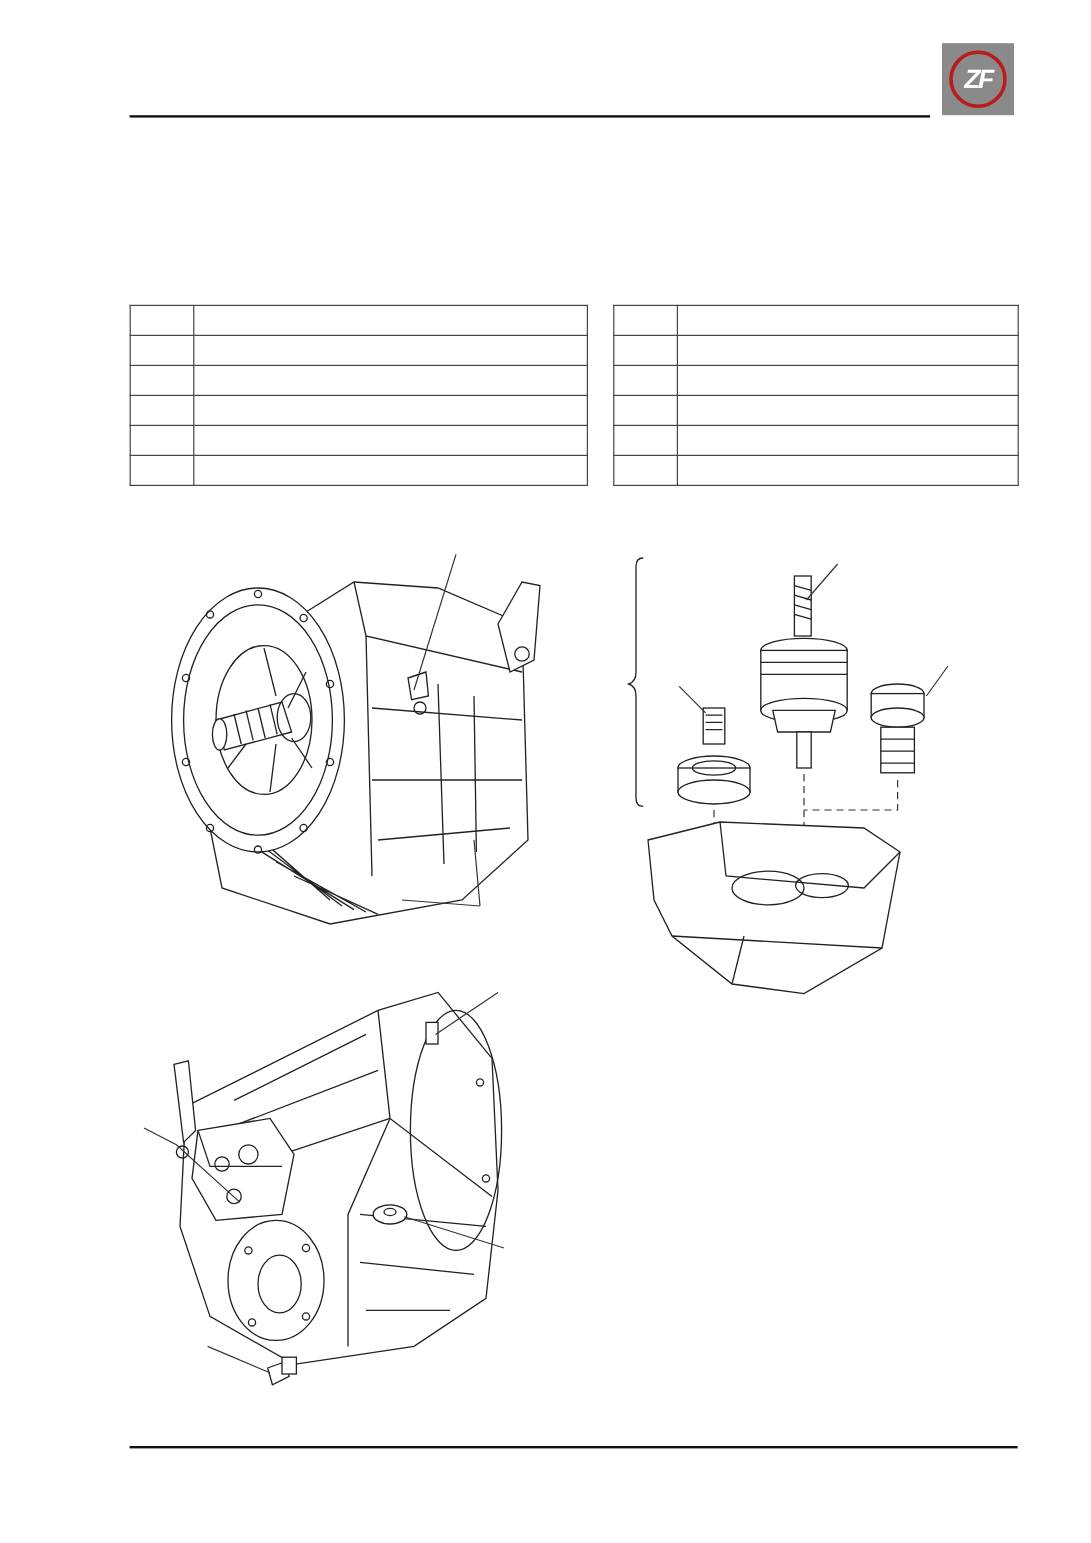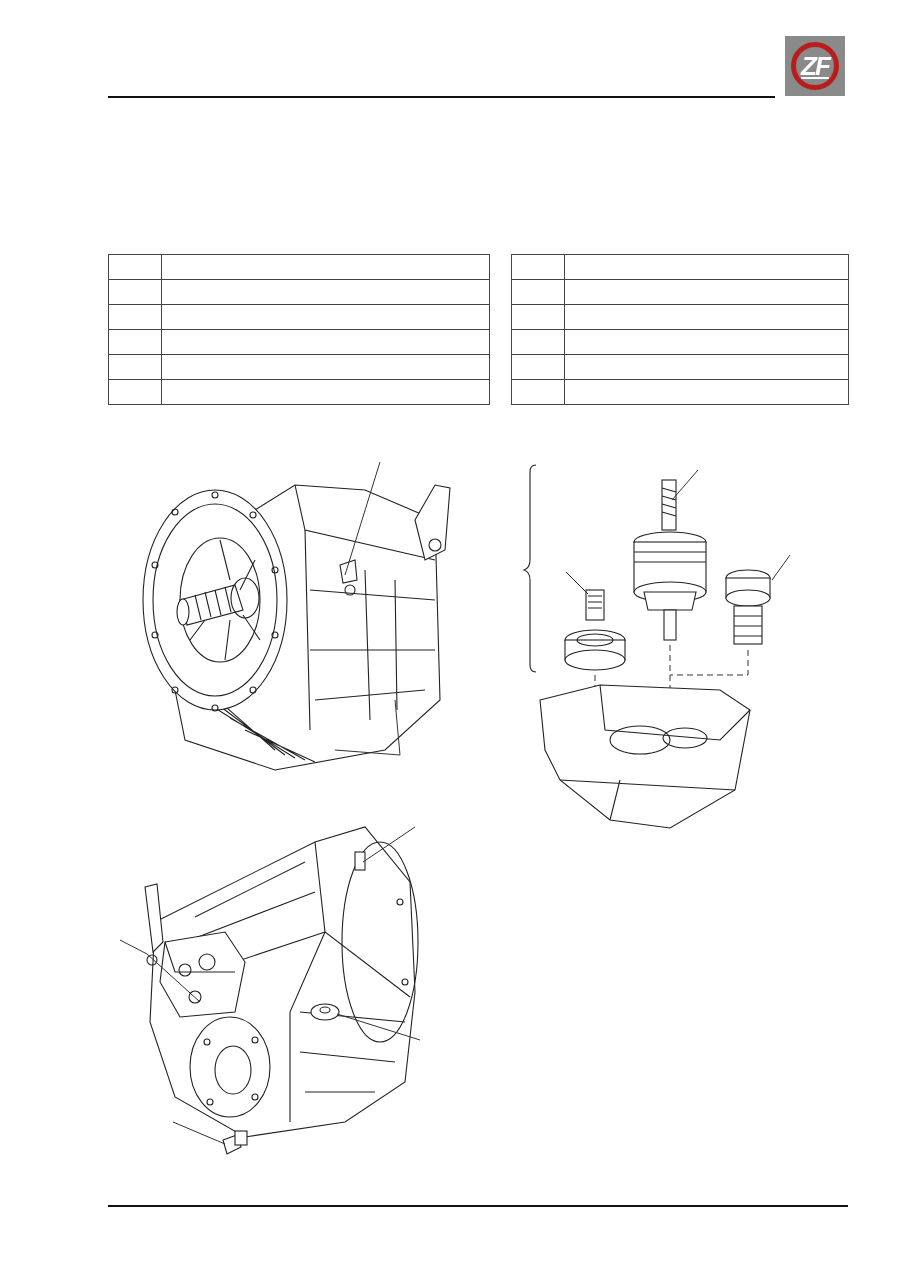--- a/index.html
+++ b/index.html
@@ -1,22 +1,22 @@
 <!DOCTYPE html>
 <html><head>
 <meta charset="utf-8">
 <style>
   html, body { margin: 0; padding: 0; background: #ffffff; }
   body { width: 909px; height: 1286px; position: relative; overflow: hidden;
          font-family: "Liberation Sans", sans-serif; color: #222; }
   .logo { position: absolute; left: 785px; top: 36px; width: 60px; height: 60px;
           background: #8a8a8a; display: flex; align-items: center; justify-content: center; }
-  .logo .ring { width: 48px; height: 48px; border: 5px solid #b91c1c; border-radius: 50%;
+  .logo .ring { width: 48px; height: 48px; border: 3px solid #b91c1c; border-radius: 50%;
                 box-sizing: border-box; display: flex; align-items: center; justify-content: center;
-                color: #fff; font-weight: bold; font-size: 26px; letter-spacing: -2px; font-style: italic; text-decoration: underline; }
+                color: #fff; font-weight: bold; font-size: 22px; letter-spacing: -2px; font-style: italic; }
   .rule { position: absolute; height: 2px; background: #111; }
   .rule.top { left: 108px; top: 96px; width: 667px; }
   .rule.bottom { left: 108px; top: 1205px; width: 740px; }
   table.legend { position: absolute; border-collapse: collapse; }
   table.legend td { border: 1.2px solid #444; height: 24px; padding: 0; }
   table.legend td.num { width: 52px; }
   #legend-left { left: 108px; top: 254px; width: 382px; }
   #legend-right { left: 511px; top: 254px; width: 338px; }
   .fig { position: absolute; }
   svg { display: block; }

